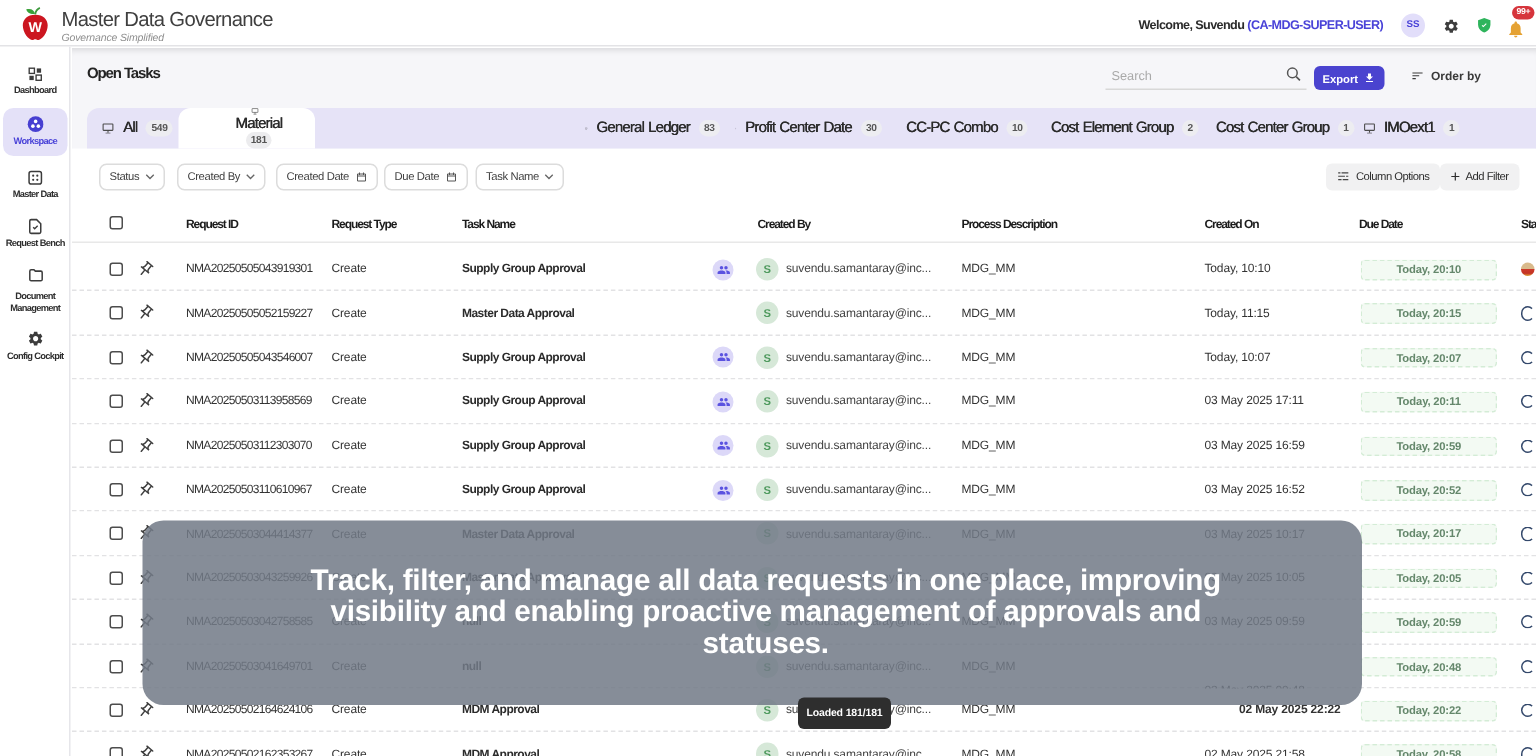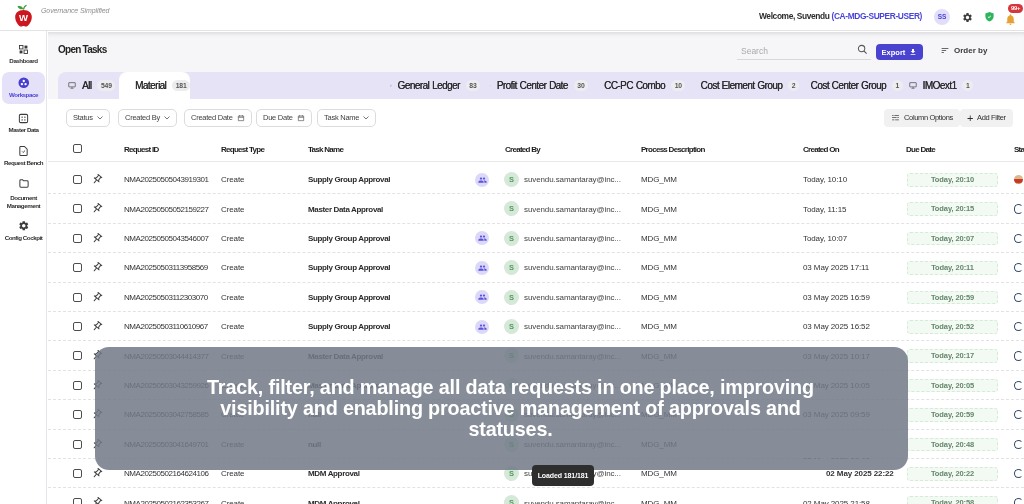--- a/index.html
+++ b/index.html
@@ -62,20 +62,21 @@
 <div id="page">
 
 <div id="hdr">
   <svg class="abs" style="left:13px;top:3px" width="21" height="25" viewBox="0 0 21 25">
     <path d="M10.5 6.9 C5.2 6.9 2.2 10.1 2.2 13.9 C2.2 19.1 6.2 23.6 8.3 23.6 C9.3 23.6 9.7 23.1 10.5 23.1 C11.3 23.1 11.7 23.6 12.7 23.6 C14.8 23.6 18.8 19.1 18.8 13.9 C18.8 10.1 15.8 6.9 10.5 6.9 Z" fill="#cc1620"></path>
     <path d="M10.5 6.6 C10.7 4.6 11.7 3.1 13.6 2.3" stroke="#3f9b3f" stroke-width="1.2" fill="none"></path>
     <path d="M10.3 6.3 C7.2 6.7 4.9 5.3 4.5 3.2 C7.8 2.3 10 3.8 10.3 6.3 Z" fill="#3aa23a"></path>
     <text x="10.5" y="18.2" font-size="9.5" font-weight="bold" fill="#fff" text-anchor="middle">W</text>
   </svg>
   <div id="title">
+    <div class="t1">Master Data Governance</div>
     <div class="t2">Governance Simplified</div>
   </div>
   <div id="welcome">Welcome, Suvendu <b>(CA-MDG-SUPER-USER)</b></div>
   <div class="avss">SS</div>
   <svg class="abs" style="left:961.5px;top:11.5px" width="11" height="11" viewBox="0 0 24 24">
         <path fill="#3d3d3d" fill-rule="evenodd" d="M19.14,12.94c0.04-0.3,0.06-0.61,0.06-0.94c0-0.32-0.02-0.64-0.07-0.94l2.03-1.58c0.18-0.14,0.23-0.41,0.12-0.61l-1.92-3.32c-0.12-0.22-0.37-0.29-0.59-0.22l-2.39,0.96c-0.5-0.38-1.03-0.7-1.62-0.94L14.4,2.81c-0.04-0.24-0.24-0.41-0.48-0.41h-3.84c-0.24,0-0.43,0.17-0.47,0.41L9.25,5.35C8.66,5.59,8.12,5.92,7.63,6.29L5.24,5.33c-0.22-0.08-0.47,0-0.59,0.22L2.74,8.87C2.62,9.08,2.66,9.34,2.86,9.48l2.03,1.58C4.84,11.36,4.8,11.69,4.8,12s0.02,0.64,0.07,0.94l-2.03,1.58c-0.18,0.14-0.23,0.41-0.12,0.61l1.92,3.32c0.12,0.22,0.37,0.29,0.59,0.22l2.39-0.96c0.5,0.38,1.03,0.7,1.62,0.94l0.36,2.54c0.05,0.24,0.24,0.41,0.48,0.41h3.84c0.24,0,0.44-0.17,0.47-0.41l0.36-2.54c0.59-0.24,1.13-0.56,1.62-0.94l2.39,0.96c0.22,0.08,0.47,0,0.59-0.22l1.92-3.32c0.12-0.22,0.07-0.47-0.12-0.61L19.14,12.94z M12,15.6c-1.98,0-3.6-1.62-3.6-3.6s1.62-3.6,3.6-3.6s3.6,1.62,3.6,3.6S13.98,15.6,12,15.6z"></path>
       </svg>
   <svg class="abs" style="left:984px;top:11px" width="11" height="12" viewBox="0 0 24 24">
         <path fill="#2eb45c" d="M12,1L3,4.5v6.1c0,5.3 3.8,10.3 9,11.4c5.2-1.1 9-6.1 9-11.4V4.5L12,1z"></path>
         <path d="M10.7 14.6l-2.4-2.4 1.1-1.1 1.3 1.3 3.7-3.7 1.1 1.1z" fill="#fff"></path>
@@ -159,21 +160,21 @@
 
 <div id="tabbar">
       <div class="tab" style="left:0px;width:61px;">
         <svg width="8" height="7.5" viewBox="0 0 24 23">
           <rect x="2" y="2" width="20" height="13" rx="1" fill="none" stroke="#4a4a4a" stroke-width="2.2"></rect>
           <path d="M12 15v4.5 M7 21h10" stroke="#4a4a4a" stroke-width="2.2" fill="none"></path>
         </svg>
         <span class="tl">All</span>
         <span class="bd">549</span>
       </div>
-      <div class="tab sel" style="left:61px;width:71px;">
+      <div class="tab sel" style="left:61px;width:91px;flex-direction:column;">
         <svg width="8" height="7.5" viewBox="0 0 24 23">
           <rect x="2" y="2" width="20" height="13" rx="1" fill="none" stroke="#4a4a4a" stroke-width="2.2"></rect>
           <path d="M12 15v4.5 M7 21h10" stroke="#4a4a4a" stroke-width="2.2" fill="none"></path>
         </svg>
         <span class="tl">Material</span>
         <span class="bd">181</span>
       </div>
       <div class="tab" style="left:322px;width:100px;">
         <svg width="8" height="7.5" viewBox="0 0 24 23">
           <rect x="2" y="2" width="20" height="13" rx="1" fill="none" stroke="#4a4a4a" stroke-width="2.2"></rect>

